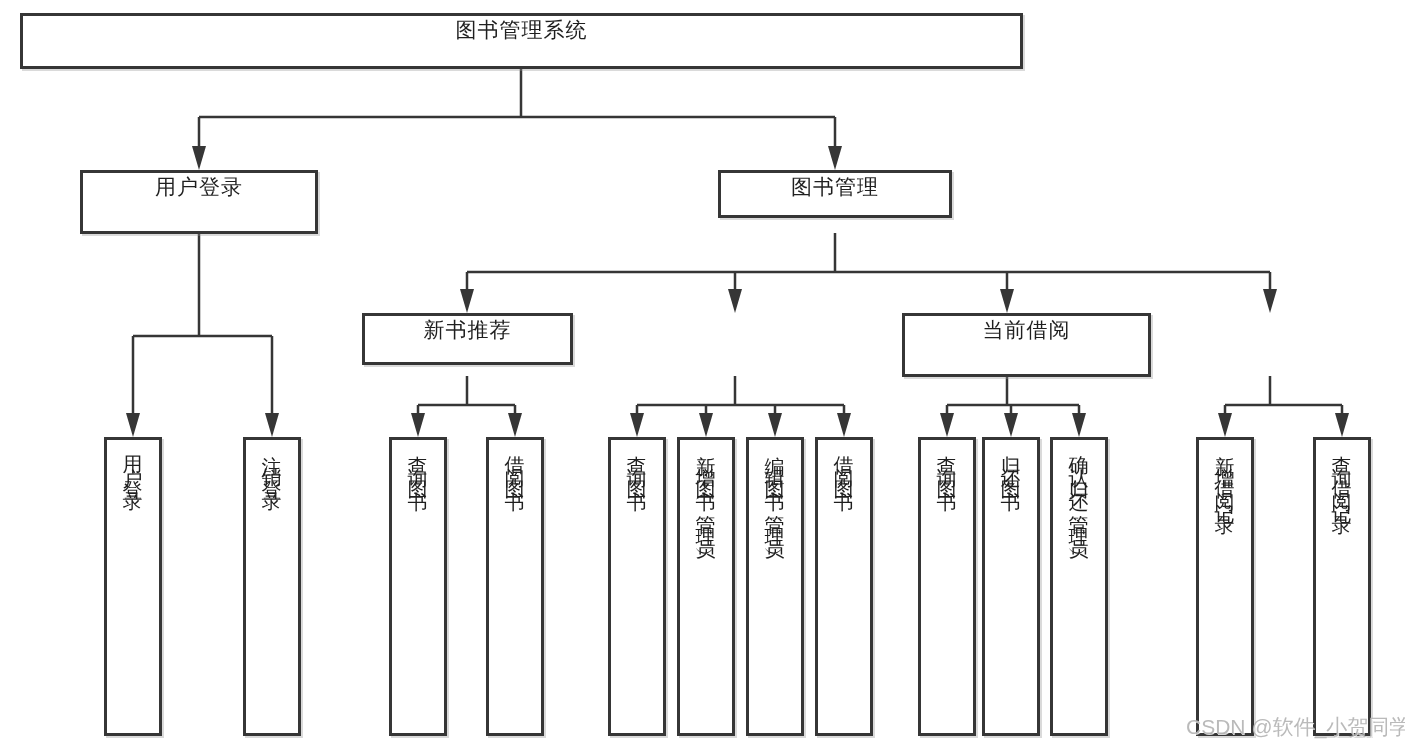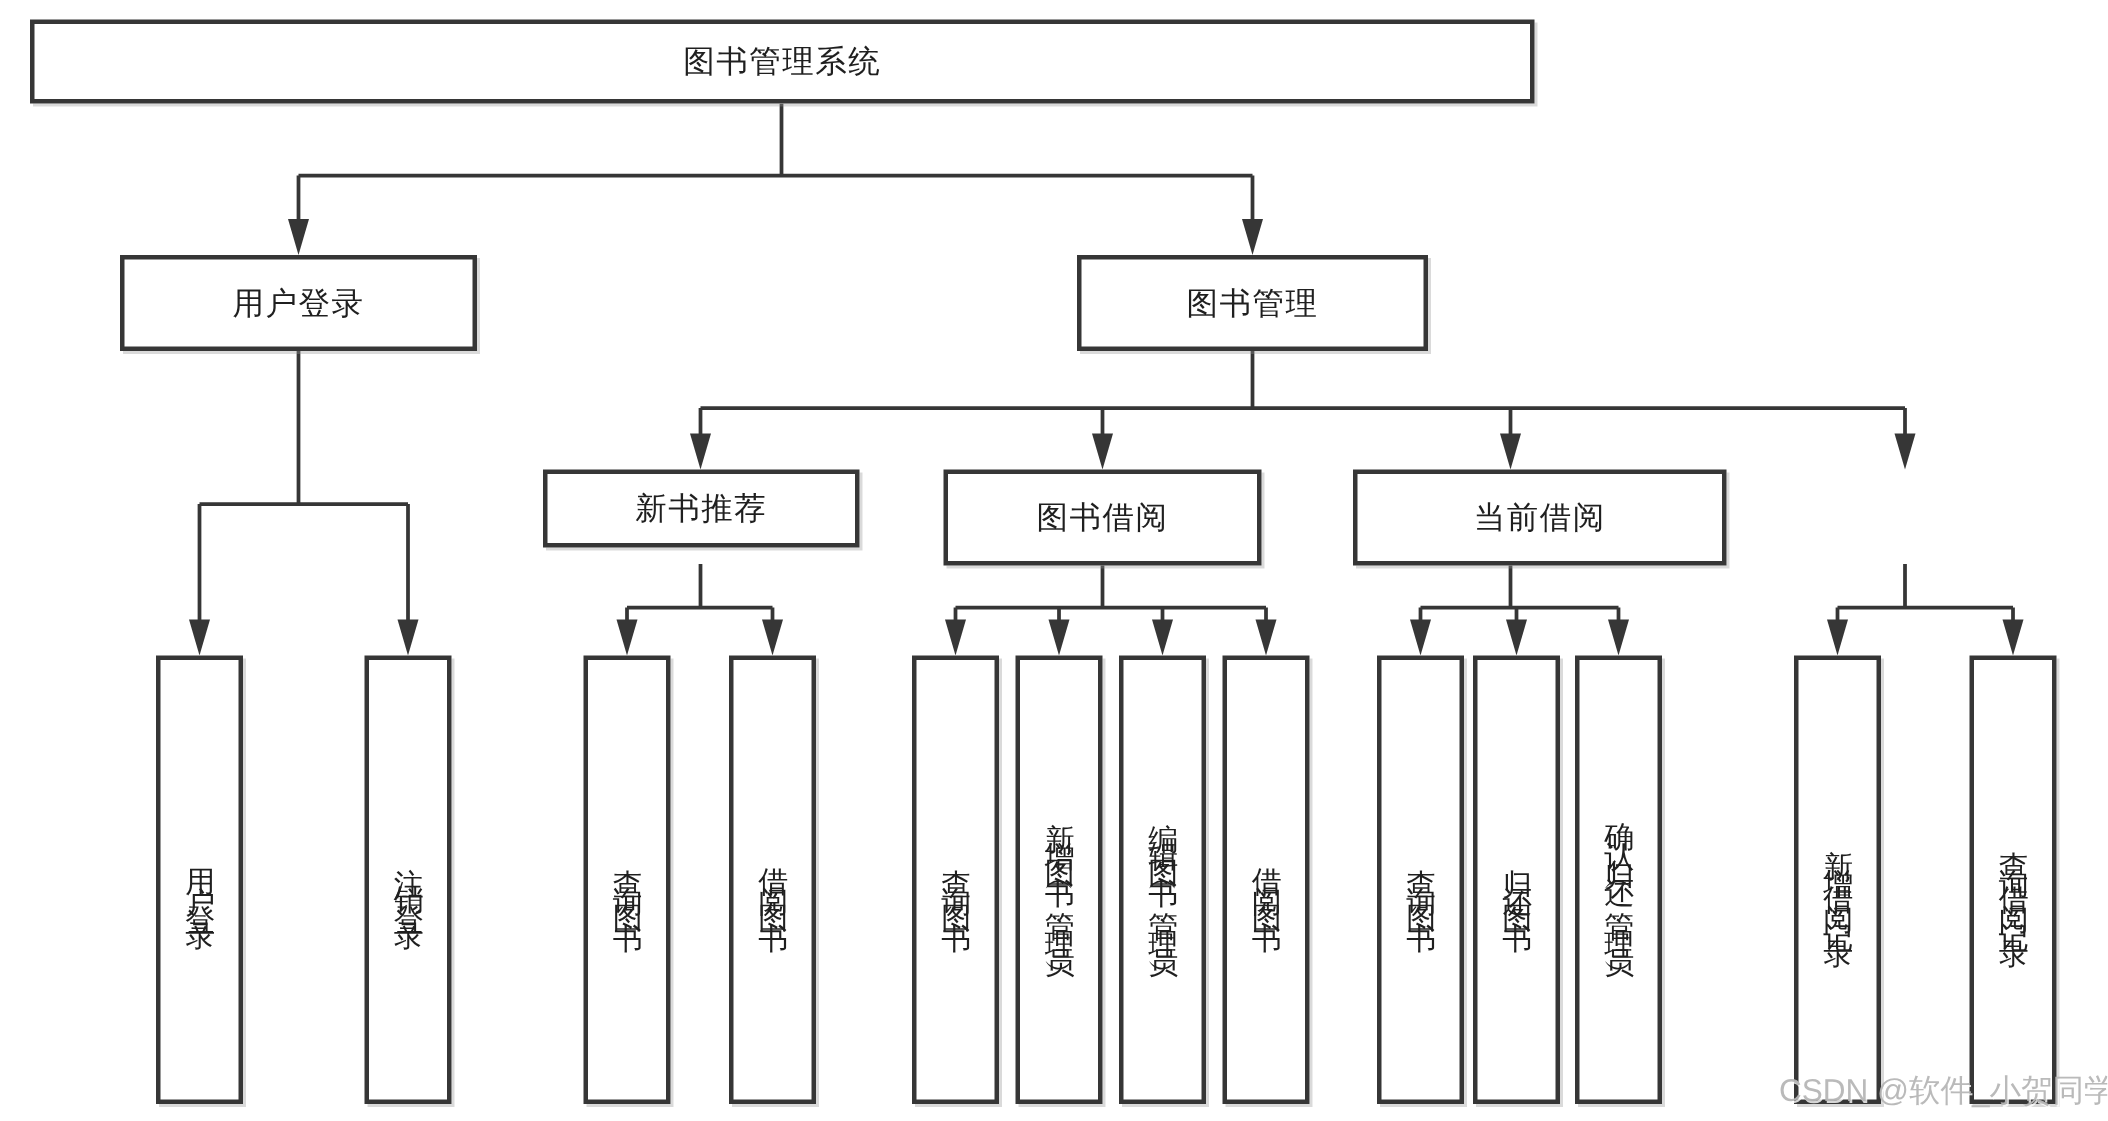--- a/index.html
+++ b/index.html
@@ -4,21 +4,21 @@
 <style>
   html, body { margin:0; padding:0; background:#ffffff; }
   .canvas {
     position:relative; width:1405px; height:747px; background:#ffffff;
     font-family:"Liberation Sans","DejaVu Sans",sans-serif; overflow:hidden;
   }
   svg.wires { position:absolute; left:0; top:0; width:1405px; height:747px; }
   .box {
     position:absolute; box-sizing:border-box; background:#ffffff;
     border:3px solid #363636; box-shadow:2px 2px 0 rgba(150,150,150,0.35);
-    display:flex; align-items:center; justify-content:center;
+    display:flex; align-items:flex-start; justify-content:center;
     color:#1f1f1f; z-index:2;
   }
   .hlbl { font-size:21px; letter-spacing:1px; white-space:nowrap; }
   .vlbl {
     writing-mode:vertical-rl; text-orientation:mixed;
     font-size:20px; letter-spacing:12px; line-height:1.1; white-space:nowrap;
   }
   .watermark {
     position:absolute; left:1186px; top:713px; z-index:9;
     font-size:21px; color:rgba(182,182,182,0.95);
@@ -62,29 +62,26 @@
     </g>
   </svg>
 
   <div class="box" style="left:20px;top:13px;width:1003px;height:56px">
     <span class="hlbl">图书管理系统</span>
   </div>
 
   <div class="box" style="left:80px;top:170px;width:238px;height:64px">
     <span class="hlbl">用户登录</span>
   </div>
-  <div class="box" style="left:718px;top:170px;width:234px;height:64px">
+  <div class="box" style="left:718px;top:170px;width:234px;height:48px">
     <span class="hlbl">图书管理</span>
   </div>
 
   <div class="box" style="left:362px;top:313px;width:211px;height:52px">
     <span class="hlbl">新书推荐</span>
-  </div>
-  <div class="box" style="left:629px;top:313px;width:212px;height:64px">
-    <span class="hlbl">图书借阅</span>
   </div>
   <div class="box" style="left:902px;top:313px;width:249px;height:64px">
     <span class="hlbl">当前借阅</span>
   </div>
 
   <div class="box" style="left:104px;top:437px;width:58px;height:299px">
     <span class="vlbl">用户登录</span>
   </div>
   <div class="box" style="left:243px;top:437px;width:58px;height:299px">
     <span class="vlbl">注销登录</span>

